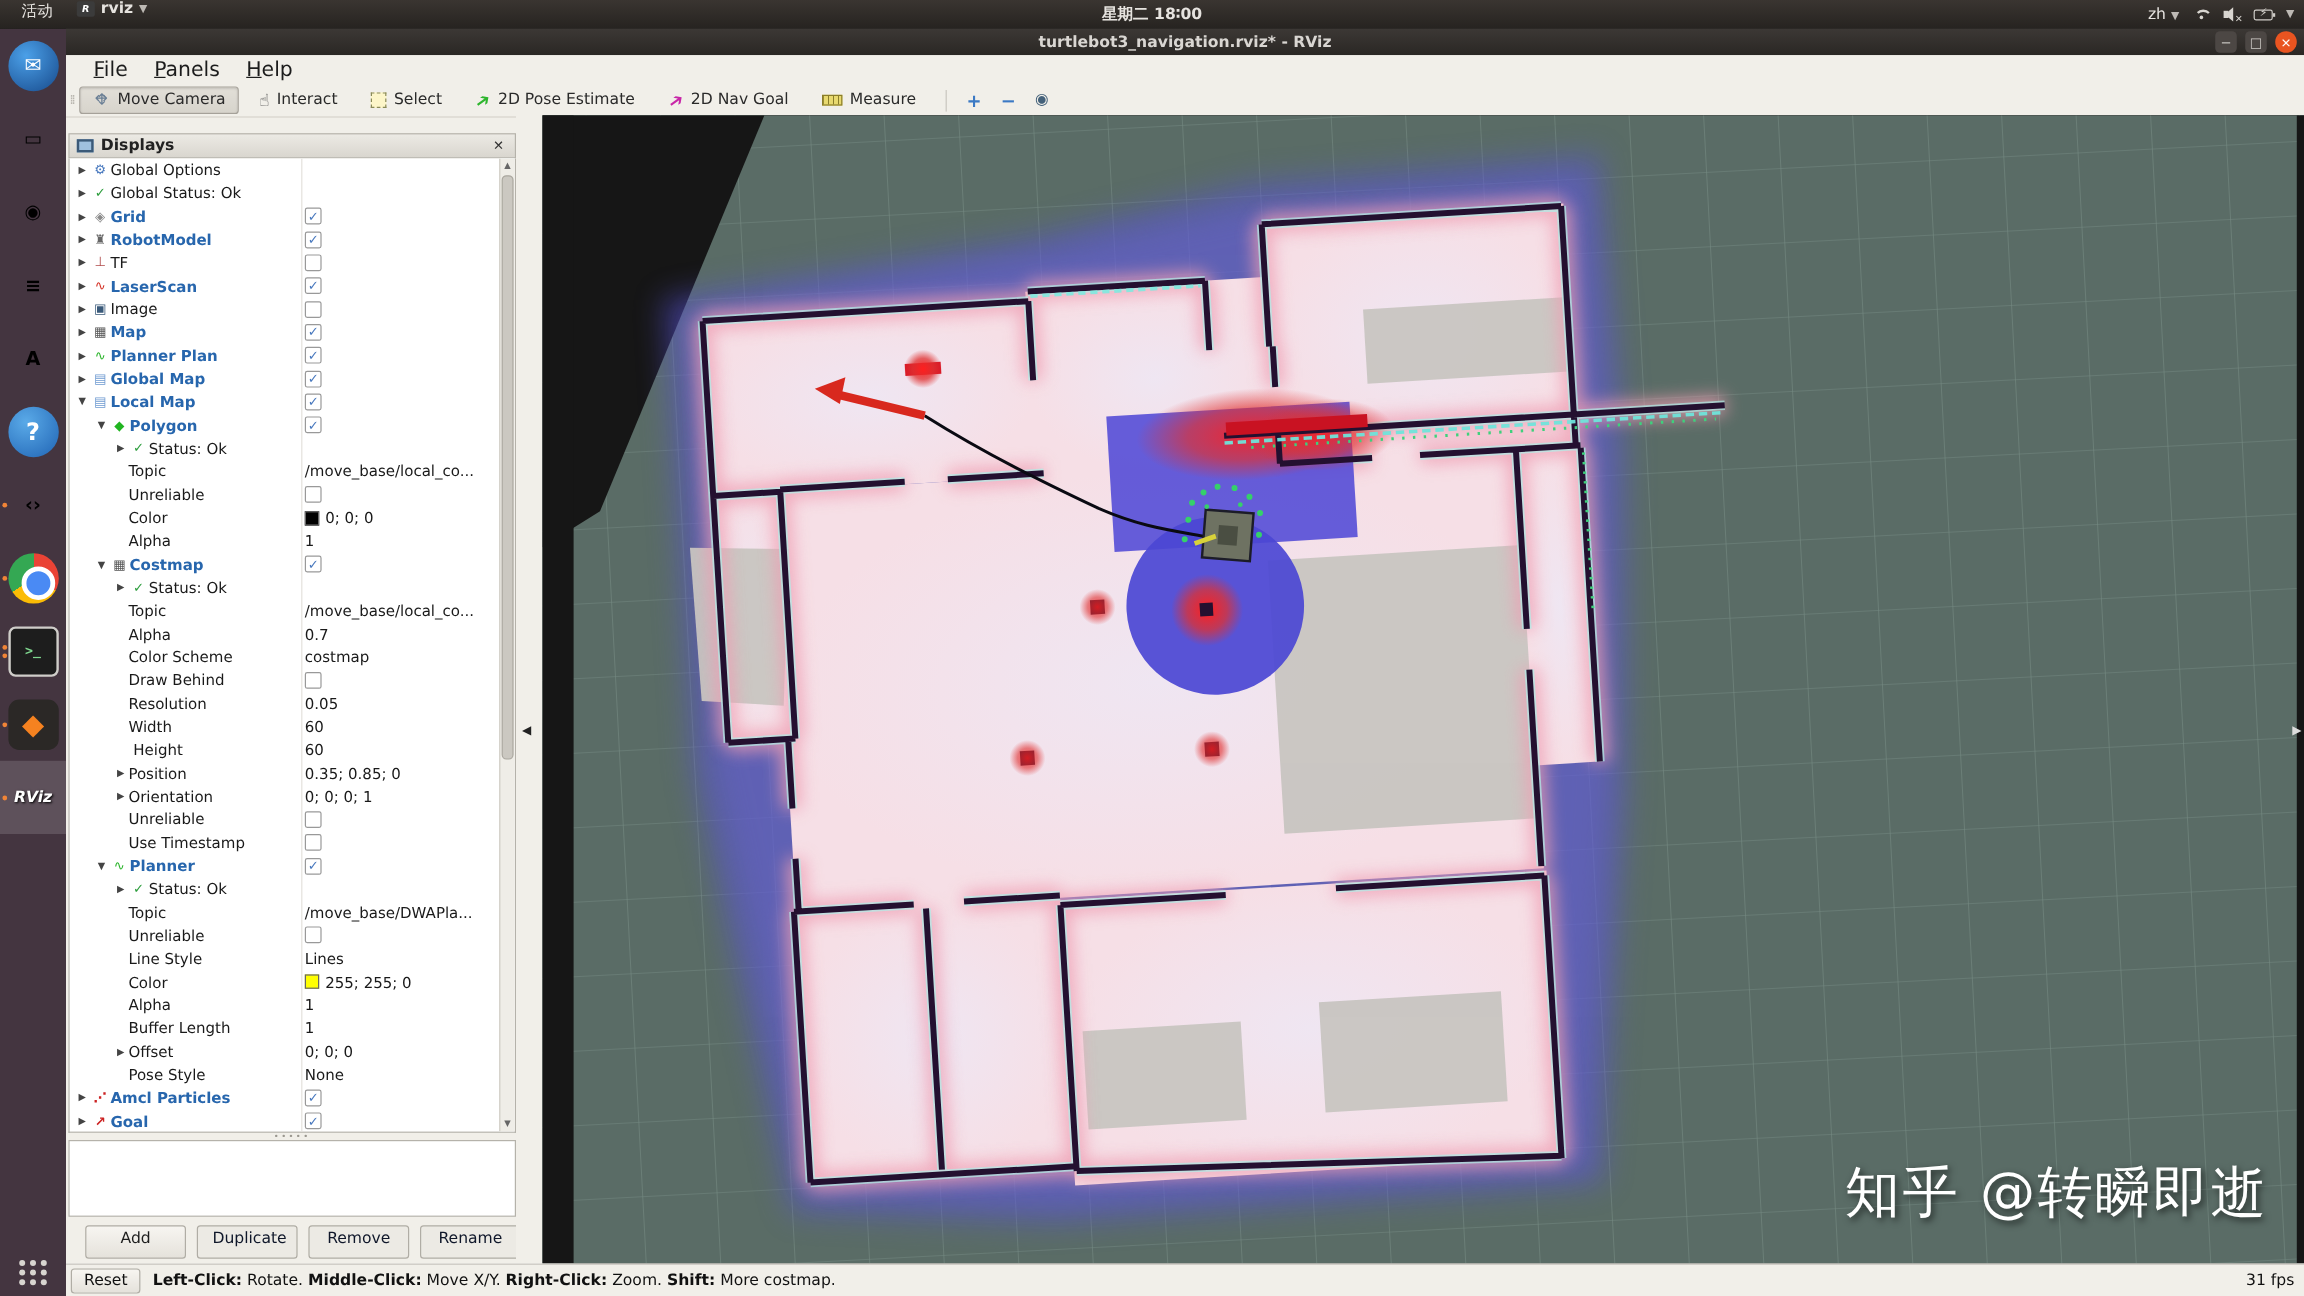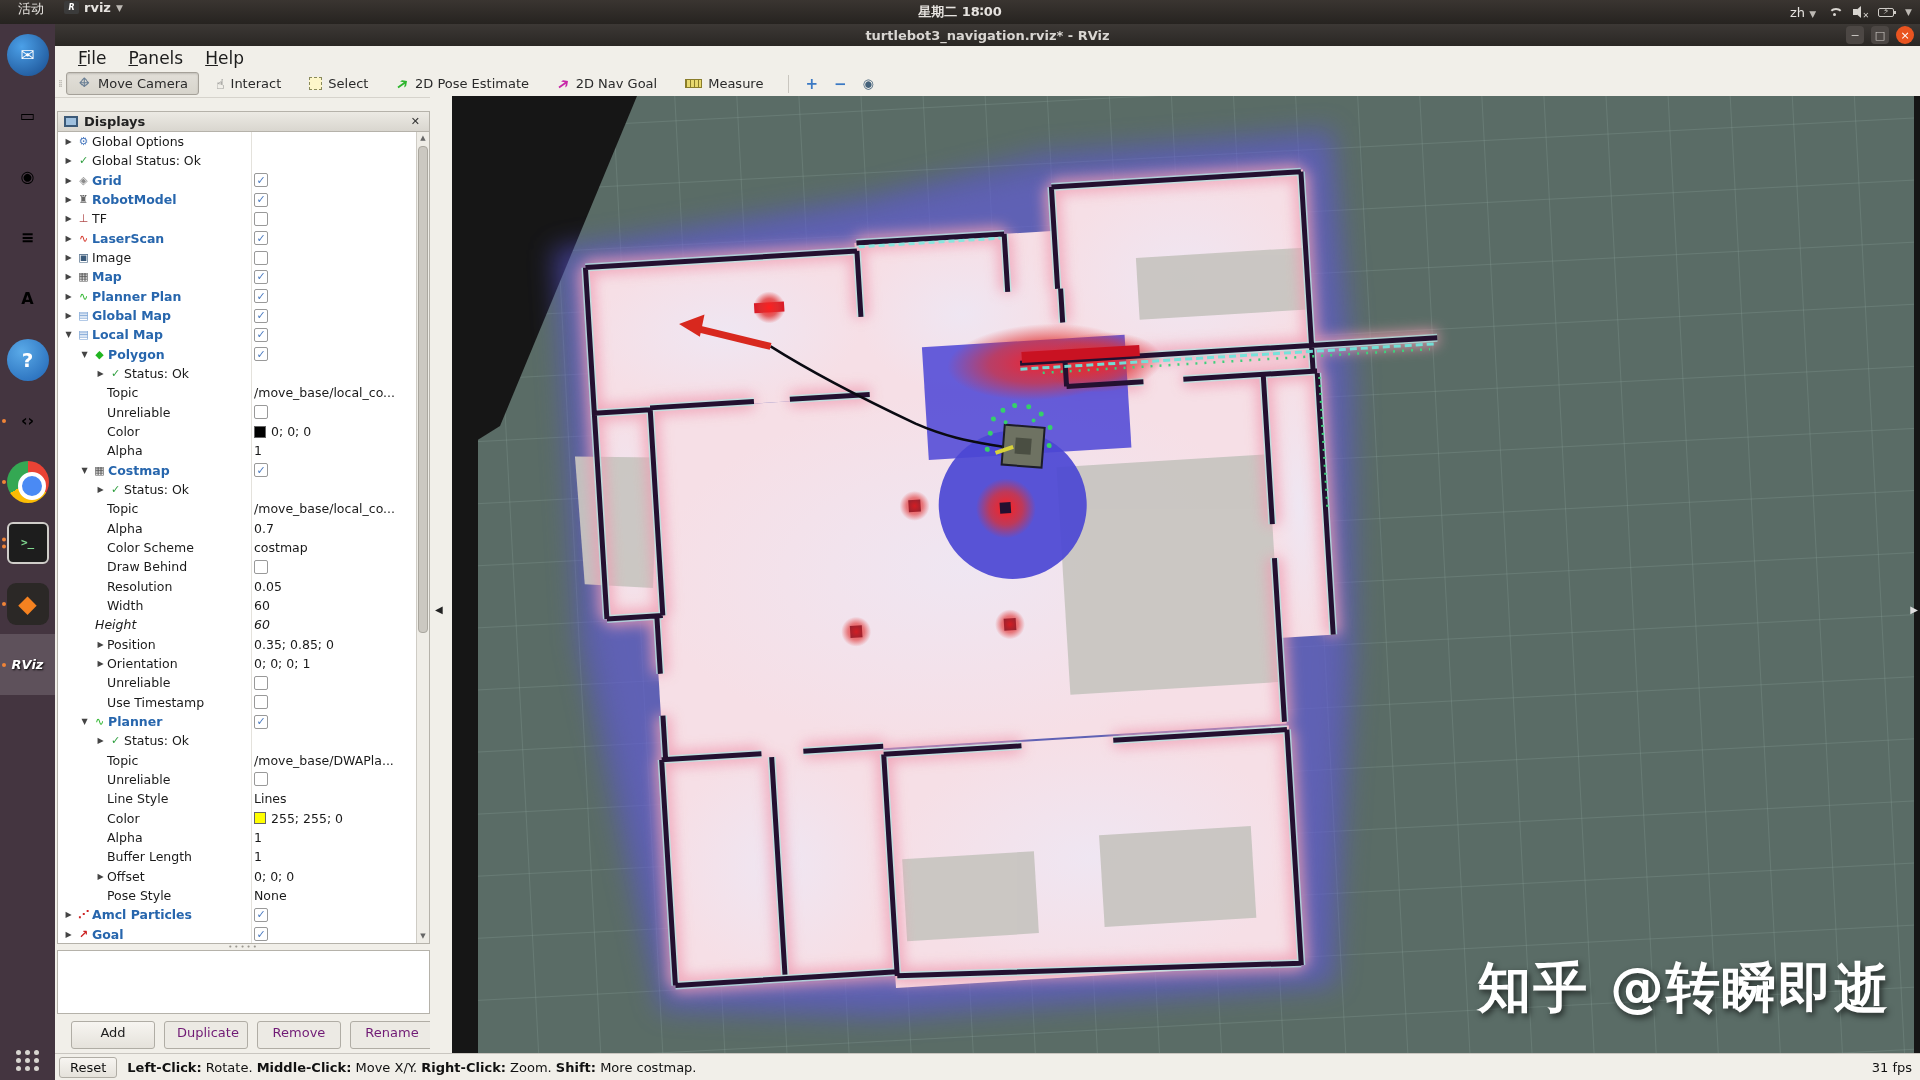--- a/index.html
+++ b/index.html
@@ -102,30 +102,30 @@
   .swatch { width:12px; height:12px; border:1px solid #666; }
   .vscroll { position:absolute; right:0; top:0; width:13px; bottom:0; background:#efede7; border-left:1px solid #cfccc5; }
   .vscroll .up,.vscroll .dn { position:absolute; left:0; width:12px; height:13px; font-size:7px; color:#666; text-align:center; line-height:13px; }
   .vscroll .up { top:0; } .vscroll .dn { bottom:0; }
   .vthumb { position:absolute; left:1px; width:10px; top:14px; height:60%; background:#cbc8c1; border:1px solid #aaa79f; border-radius:4px; }
   .treediv { height:5px; display:flex; align-items:center; justify-content:center; color:#9a978f; font-size:7px; letter-spacing:2px; }
   .descpane { flex:1; background:#fff; border:1px solid #b5b2aa; margin-top:1px; }
   .dbuttons { height:28px; margin:7px 0 4px 0; display:flex; gap:9px; padding-left:14px; }
   .btn { min-width:84px; padding:3px 12px; font-size:13px; border:1px solid #b0ada5; border-radius:3px;
     background:linear-gradient(#f7f5f1,#e5e2db); color:#1d1d1d; text-align:center; }
-  .btn.disabled { color:#701a75; background:#eceae4; }
+  .btn.disabled { color:#0f172a; background:#eceae4; }
 
   
   .splitter { position:absolute; left:375px; top:72px; width:22px; height:957px; background:#f1efe9; }
   .collapse-l { position:absolute; left:5px; top:508px; font-size:10px; color:#222; }
   .collapse-r { position:absolute; right:2px; top:508px; font-size:10px; color:#ddd; z-index:30; }
 
   
   .viewport { position:absolute; left:397px; top:72px; width:1468px; height:957px; background:#161616; overflow:hidden; }
-  .watermark { position:absolute; right:30px; bottom:28px; color:#fff; font-size:54px; font-weight:bold;
+  .watermark { position:absolute; right:30px; bottom:28px; color:#fff; font-size:46px; font-weight:normal;
     text-shadow:2px 3px 6px rgba(0,0,0,.65); letter-spacing:2px; z-index:20; }
 
   
   .statusbar { position:absolute; left:0; bottom:0; width:100%; height:27px; background:#f1efe9;
     border-top:1px solid #c9c6c0; display:flex; align-items:center; font-size:13px; color:#111;margin-top:20px; }
   .reset { margin:0 10px 0 4px; padding:2px 10px; border:1px solid #b0ada5; border-radius:3px;
     background:linear-gradient(#f7f5f1,#e5e2db); font-size:13px; }
   .helpseg b { font-weight:bold; }
   .fps { margin-left:auto; padding-right:8px; }
 </style>
@@ -457,21 +457,21 @@
             <span>0.05</span>
           </span>
         </div>
         <div class="trow" style="padding-left: 36px;">
           <span class="texp"></span>
           <span class="tlabel">Width</span>
           <span class="tval">
             <span>60</span>
           </span>
         </div>
-        <div class="trow" style="padding-left: 24px; font-style: italic;">
+        <div class="trow" style="padding-left: 40px;">
           <span class="texp"></span>
           <span class="tlabel">Height</span>
           <span class="tval">
             <span>60</span>
           </span>
         </div>
         <div class="trow" style="padding-left: 36px;">
           <span class="texp">▶</span>
           <span class="tlabel">Position</span>
           <span class="tval">

